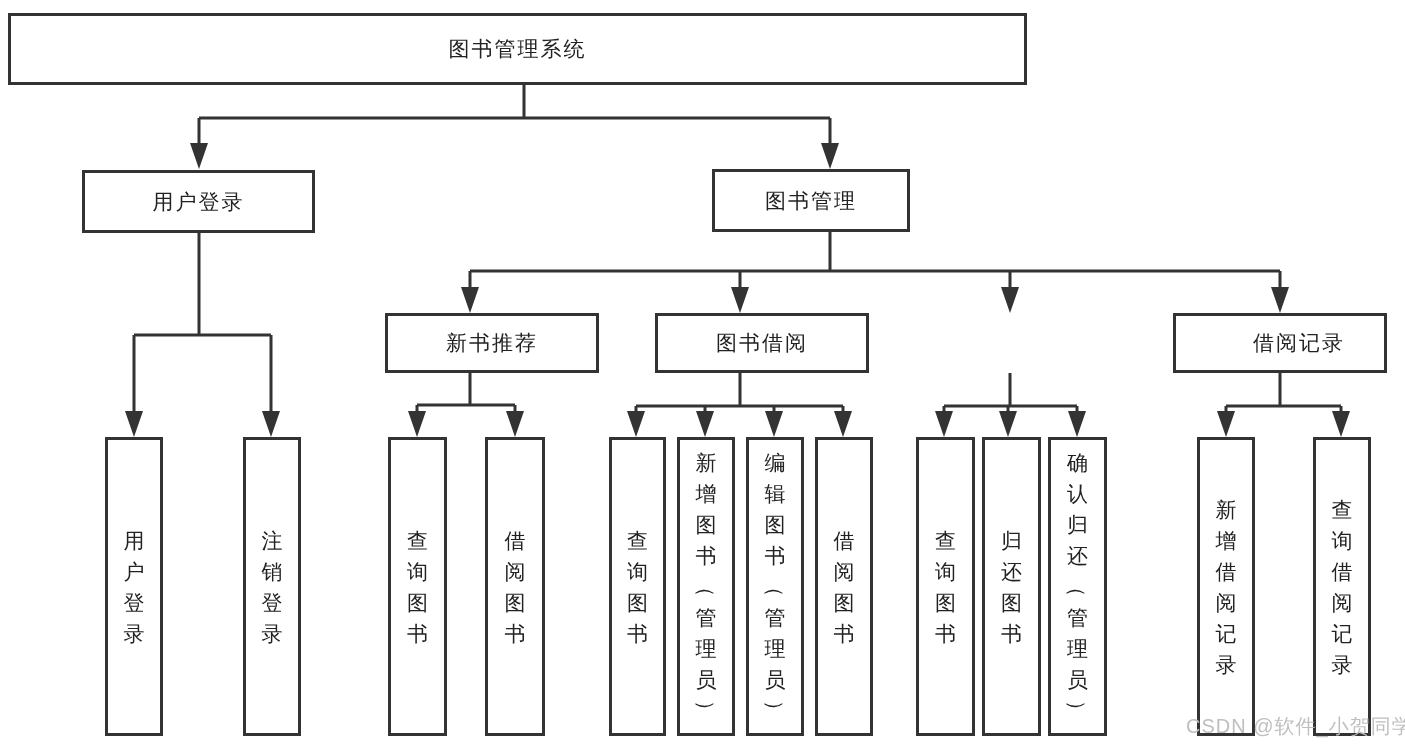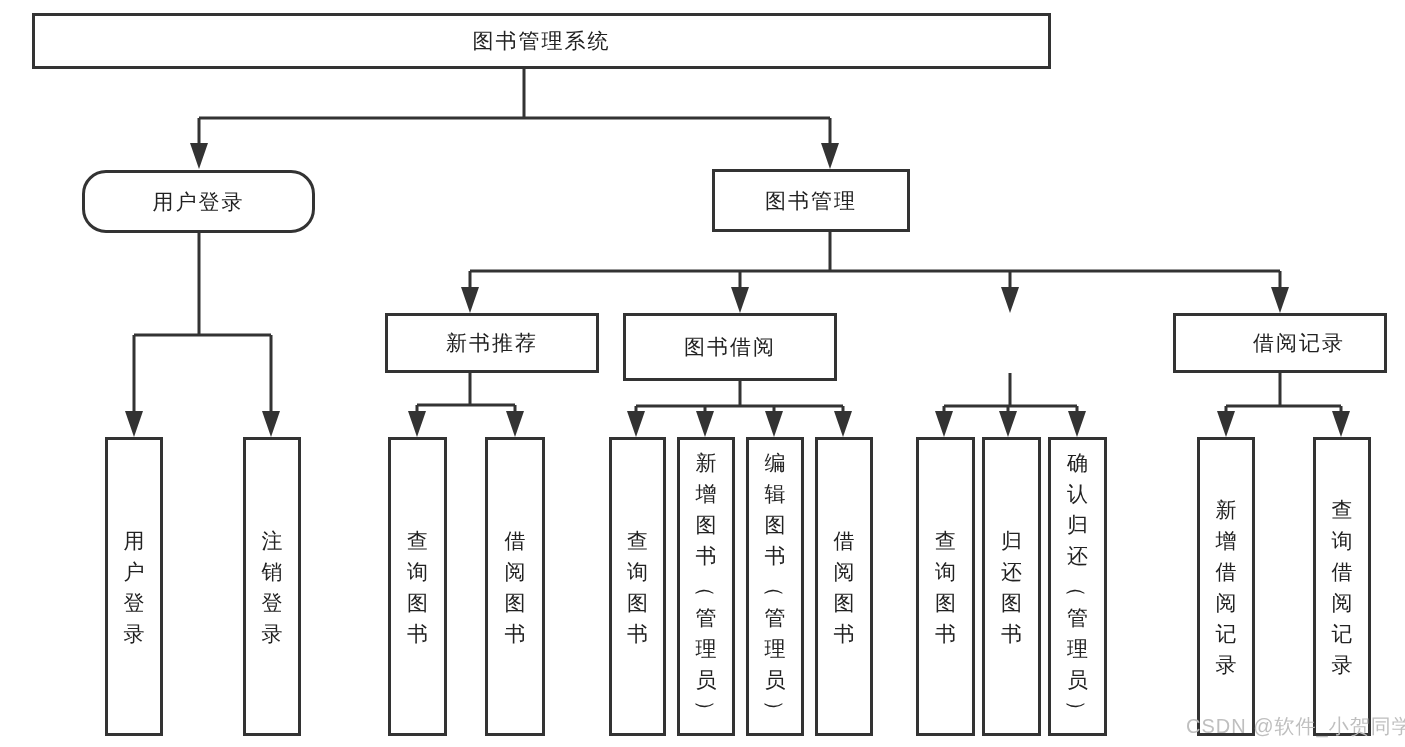--- a/index.html
+++ b/index.html
@@ -57,35 +57,35 @@
         <path d="M774 437 l-9 -26 h18 z"></path>
         <path d="M843 437 l-9 -26 h18 z"></path>
         <path d="M944 437 l-9 -26 h18 z"></path>
         <path d="M1008 437 l-9 -26 h18 z"></path>
         <path d="M1077 437 l-9 -26 h18 z"></path>
         <path d="M1226 437 l-9 -26 h18 z"></path>
         <path d="M1341 437 l-9 -26 h18 z"></path>
       </g>
   </svg>
 
-  <div class="box" style="left:32px;top:13px;width:1019px;height:56px;">
+  <div class="box" style="left:8px;top:13px;width:1019px;height:72px;">
     <span class="hlabel">图书管理系统</span>
   </div>
 
-  <div class="box" style="left:82px;top:170px;width:233px;height:63px;border-radius:24px;">
+  <div class="box" style="left:82px;top:170px;width:233px;height:63px;">
     <span class="hlabel">用户登录</span>
   </div>
   <div class="box" style="left:712px;top:169px;width:198px;height:63px;">
     <span class="hlabel">图书管理</span>
   </div>
 
   <div class="box" style="left:385px;top:313px;width:214px;height:60px;">
     <span class="hlabel">新书推荐</span>
   </div>
-  <div class="box" style="left:623px;top:313px;width:214px;height:68px;">
+  <div class="box" style="left:655px;top:313px;width:214px;height:60px;">
     <span class="hlabel">图书借阅</span>
   </div>
   <div class="box" style="left:1173px;top:313px;width:214px;height:60px;padding-left:38px;">
     <span class="hlabel">借阅记录</span>
   </div>
 
   <div class="box" style="left:105px;top:437px;width:58px;height:299px;">
     <span class="vlabel">
         <span>用</span>
         <span>户</span>

